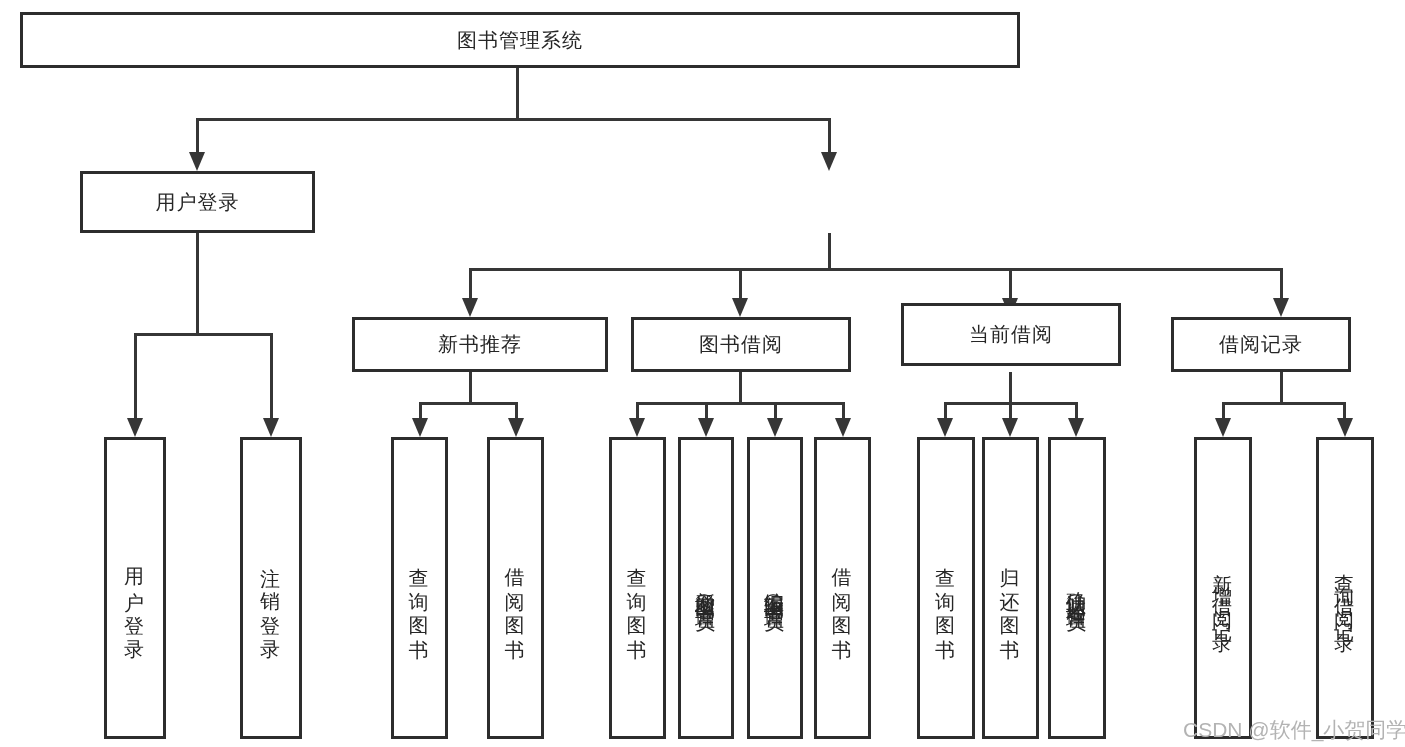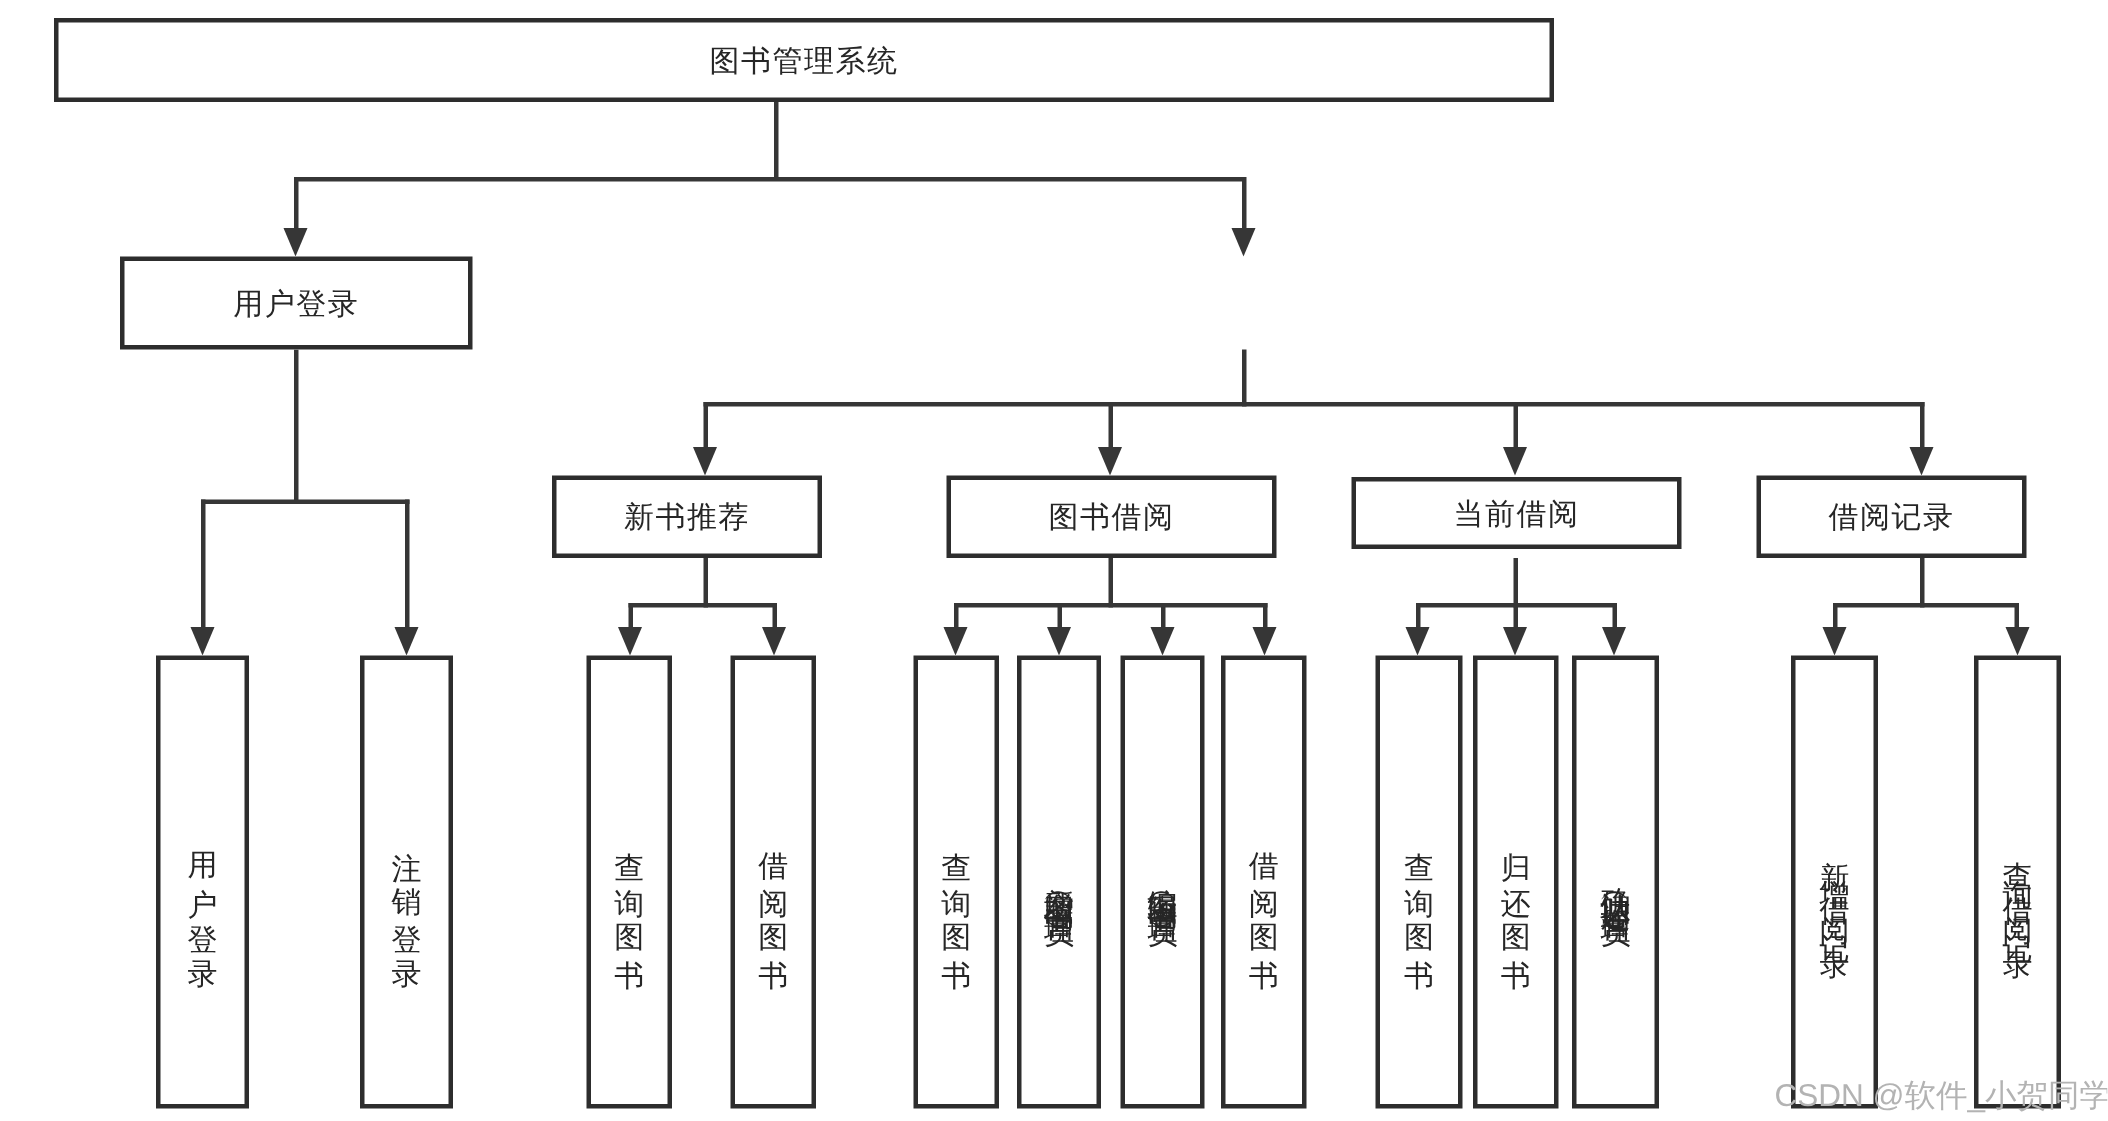--- a/index.html
+++ b/index.html
@@ -112,27 +112,27 @@
   <div class="ar" style="left:1002px;top:418px"></div>
   <div class="ar" style="left:1068px;top:418px"></div>
 
   <div class="vl" style="left:1280px;top:372px;height:33px"></div>
   <div class="hl" style="left:1222px;top:402px;width:124px"></div>
   <div class="vl" style="left:1222px;top:402px;height:18px"></div>
   <div class="vl" style="left:1343px;top:402px;height:18px"></div>
   <div class="ar" style="left:1215px;top:418px"></div>
   <div class="ar" style="left:1337px;top:418px"></div>
 
-  <div class="hbox" style="left:36px;top:12px;width:1000px;height:56px">图书管理系统</div>
+  <div class="hbox" style="left:20px;top:12px;width:1000px;height:56px">图书管理系统</div>
 
   <div class="hbox" style="left:80px;top:171px;width:235px;height:62px">用户登录</div>
 
-  <div class="hbox" style="left:368px;top:317px;width:180px;height:55px">新书推荐</div>
+  <div class="hbox" style="left:352px;top:317px;width:256px;height:55px">新书推荐</div>
   <div class="hbox" style="left:631px;top:317px;width:220px;height:55px">图书借阅</div>
-  <div class="hbox" style="left:901px;top:318px;width:220px;height:48px">当前借阅</div>
+  <div class="hbox" style="left:901px;top:303px;width:220px;height:63px">当前借阅</div>
   <div class="hbox" style="left:1171px;top:317px;width:180px;height:55px">借阅记录</div>
 
   <div class="vbox vs" style="left:104px;width:62px">用户登录</div>
   <div class="vbox vs" style="left:240px;width:62px">注销登录</div>
 
   <div class="vbox vs" style="left:391px;width:57px">查询图书</div>
   <div class="vbox vs" style="left:487px;width:57px">借阅图书</div>
 
   <div class="vbox vs" style="left:609px;width:57px">查询图书</div>
   <div class="vbox vl2" style="left:678px;width:56px">新增图书（管理员）</div>

